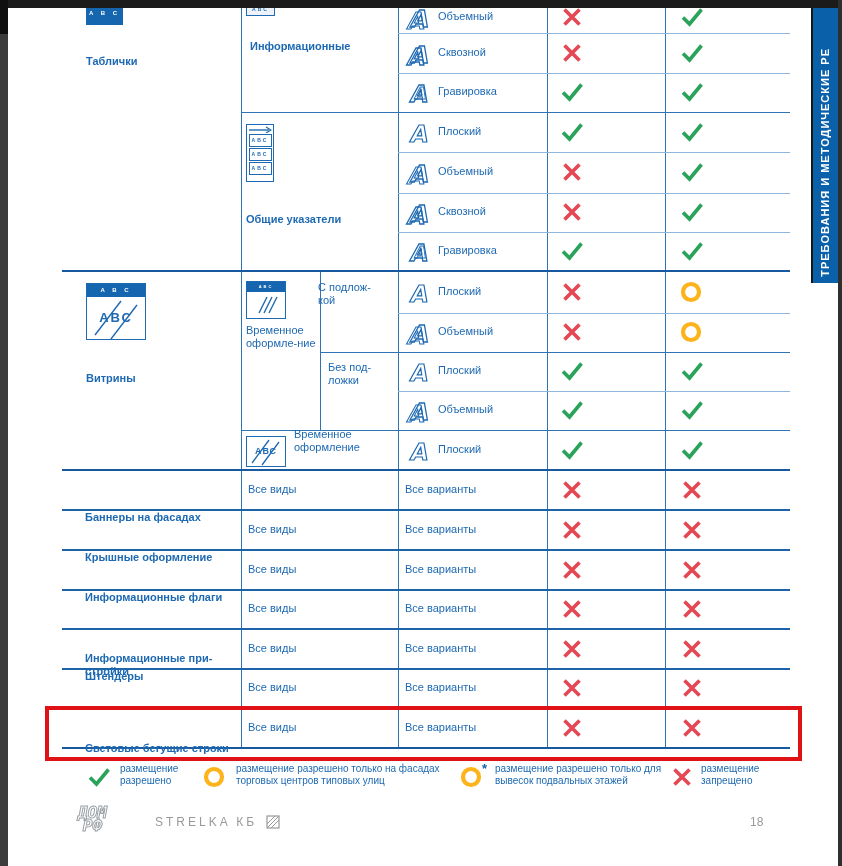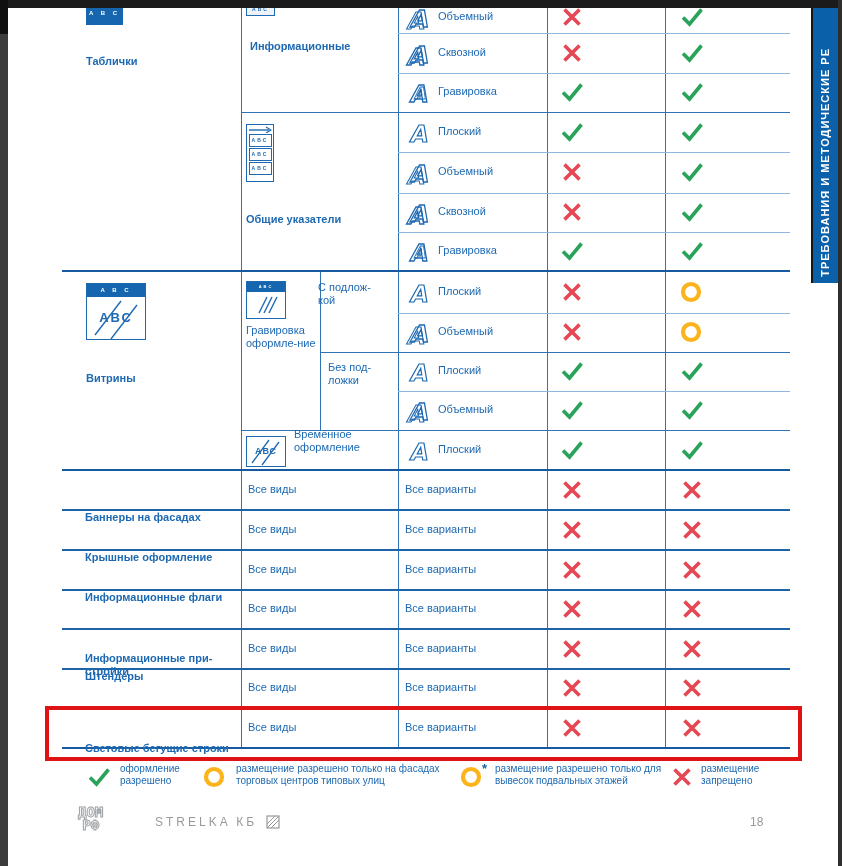--- a/index.html
+++ b/index.html
@@ -39,21 +39,21 @@
   .vitr-abc{color:#1d69b2;font-weight:bold;font-size:13px;letter-spacing:2px;line-height:42px;}
   .strike{position:absolute;left:0;top:0;}
   .perm{position:absolute;border:1px solid #1d69b2;z-index:10;box-sizing:border-box;}
   .perm-head{height:10px;background:#1566ae;color:#fff;text-align:center;font-size:4px;font-weight:bold;letter-spacing:2px;line-height:10px;}
   .perm svg{display:block;margin:0 auto;}
   .temp{position:absolute;border:1px solid #1d69b2;z-index:10;text-align:center;box-sizing:border-box;}
   .temp-abc{color:#1d69b2;font-weight:bold;font-size:9px;letter-spacing:1px;line-height:29px;}
   .redbox{position:absolute;left:45px;top:706px;width:749px;height:47px;border:4px solid #df1216;z-index:40;pointer-events:none;}
   .legtext{position:absolute;color:#1d69b2;font-size:10px;line-height:12px;z-index:10;}
   .domlogo{position:absolute;left:78px;top:806px;z-index:10;font-family:"DejaVu Sans Mono",monospace;
-    font-weight:bold;font-size:14px;line-height:13px;color:#9aa0a5;letter-spacing:0;}
+    font-weight:bold;font-size:16px;line-height:13px;color:#9aa0a5;letter-spacing:0;font-style:italic;}
   @supports ((-webkit-text-stroke:1px #000)){
     .domlogo{-webkit-text-stroke:1px #9aa0a5;color:transparent;}
   }
   .domlogo div:last-child{text-align:center;}
   .brandrow{position:absolute;left:155px;top:815px;z-index:10;display:flex;align-items:center;gap:9px;}
   .brandrow .brand{color:#98999b;font-size:12px;letter-spacing:3px;}
   .pagenum{position:absolute;left:750px;top:815px;color:#98999b;font-size:12px;z-index:10;}
 </style>
 </head>
 <body>
@@ -204,21 +204,21 @@
   <div class="lbl b" style="left:86px;top:344px">Витрины</div>
 
   <div class="perm" style="left:246px;top:281px;width:40px;height:38px">
     <div class="perm-head">ABC</div>
     <svg width="38" height="26">
       <line x1="12" y1="21" x2="20" y2="5" stroke="#1d69b2" stroke-width="1.4"></line>
       <line x1="17" y1="21" x2="25" y2="5" stroke="#1d69b2" stroke-width="1.4"></line>
       <line x1="22" y1="21" x2="30" y2="5" stroke="#1d69b2" stroke-width="1.4"></line>
     </svg>
   </div>
-  <div class="lbl" style="left:246px;top:324px;width:76px">Гравировка оформле-ние</div>
+  <div class="lbl" style="left:246px;top:324px;width:76px">Временное оформле-ние</div>
   <div class="lbl" style="left:318px;top:281px;width:62px">С подлож-кой</div>
   <div class="lbl" style="left:328px;top:361px;width:62px">Без под-ложки</div>
 
   <span class="aic" style="left:404px;top:279px"><svg width="30" height="28" viewBox="0 0 30 28">
         <text x="7" y="23" font-family="DejaVu Sans,sans-serif" font-style="italic" font-weight="bold" font-size="23" fill="none" stroke="#1d69b2" stroke-width="1.2">А</text>
       </svg></span>
   <span class="lbl" style="left:438px;top:285px">Плоский</span>
   <span class="mark" style="left:559px;top:279px"><svg width="26" height="26">
         <path d="M5.5 5.5 L20.5 20.5 M20.5 5.5 L5.5 20.5" fill="none" stroke="#e54753" stroke-width="3.6"></path>
       </svg></span>
@@ -348,21 +348,21 @@
       </svg></span>
   <span class="mark" style="left:679px;top:715px"><svg width="26" height="26">
         <path d="M5.5 5.5 L20.5 20.5 M20.5 5.5 L5.5 20.5" fill="none" stroke="#e54753" stroke-width="3.6"></path>
       </svg></span>
 
   <div class="redbox"></div>
 
   <span class="mark" style="left:86px;top:764px"><svg width="26" height="26">
         <path d="M4 13.5 L10.5 20 L22.5 5.5" fill="none" stroke="#29a359" stroke-width="3.6"></path>
       </svg></span>
-  <div class="legtext" style="left:120px;top:763px;width:92px">оформление разрешено</div>
+  <div class="legtext" style="left:120px;top:763px;width:92px">размещение разрешено</div>
   <span class="mark" style="left:202px;top:764px"><svg width="26" height="26">
         <circle cx="12" cy="13" r="8" fill="none" stroke="#fcb31c" stroke-width="4.2"></circle>
       </svg></span>
   <div class="legtext" style="left:236px;top:763px;width:225px">размещение разрешено только на фасадах торговых центров типовых улиц</div>
   <span class="mark" style="left:459px;top:764px"><svg width="32" height="26">
         <circle cx="12" cy="13" r="8" fill="none" stroke="#fcb31c" stroke-width="4.2"></circle>
         <text x="23" y="9" font-size="13" font-weight="bold" fill="#155fa5">*</text>
       </svg></span>
   <div class="legtext" style="left:495px;top:763px;width:180px">размещение разрешено только для вывесок подвальных этажей</div>
   <span class="mark" style="left:669px;top:764px"><svg width="26" height="26">

